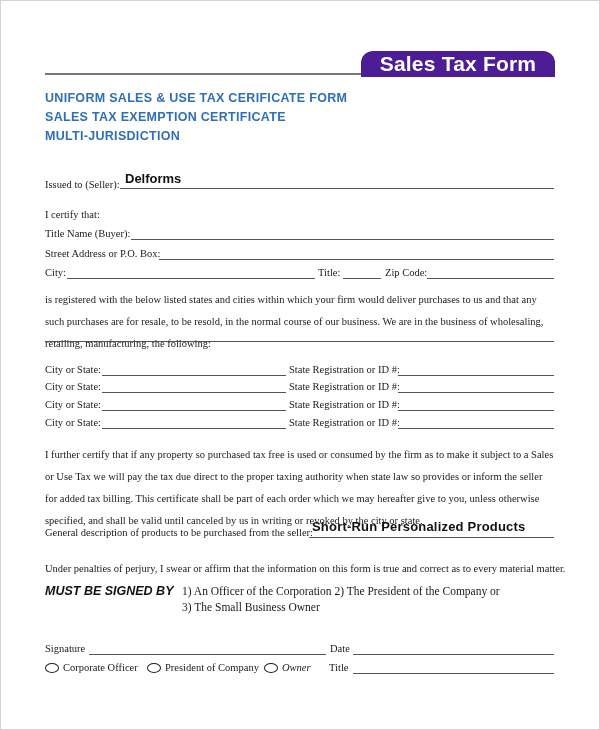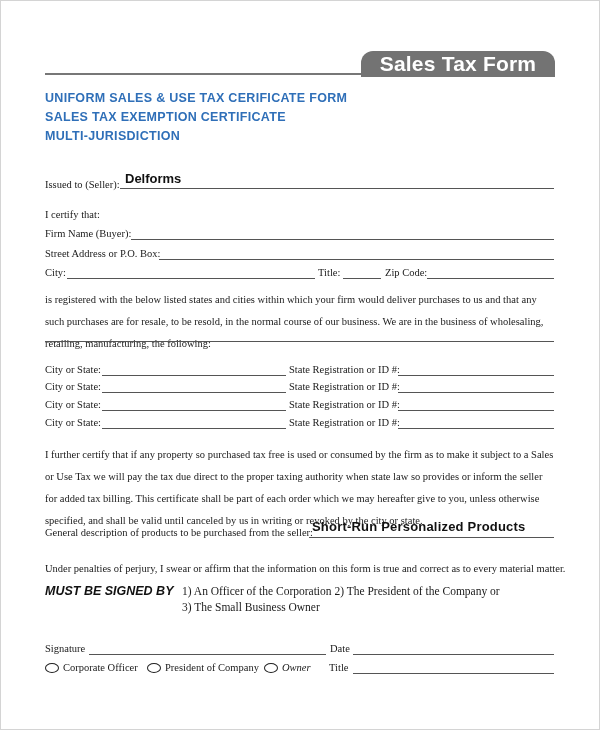--- a/index.html
+++ b/index.html
@@ -3,21 +3,21 @@
 <meta charset="utf-8">
 <style>
   html, body { margin:0; padding:0; background:#ffffff; }
   body { width:600px; height:730px; position:relative; overflow:hidden; }
   .page { position:absolute; left:0; top:0; width:598px; height:728px; border:1px solid #d4d4d4; background:#fff; }
   .serif { font-family:"Liberation Serif", "DejaVu Serif", serif; color:#1a1a1a; font-size:10.5px; }
   .sans-b { font-family:"Liberation Sans", "DejaVu Sans", sans-serif; font-weight:bold;font-style:italic; }
   .abs { position:absolute; white-space:nowrap; }
   .rule { position:absolute; height:0; border-bottom:1px solid #555; }
   .header-rule { position:absolute; left:44px; top:72px; width:318px; border-bottom:2px solid #777; }
-  .title-badge { position:absolute; left:360px; top:50px; width:194px; height:26px; background:#737373; color:#fff;
+  .title-badge { position:absolute; left:360px; top:50px; width:194px; height:26px; background:#4c1d95; color:#fff;
     border-radius:12px 12px 0 0; font-family:"Liberation Sans", sans-serif; font-weight:bold; font-size:21px;
     line-height:26px; text-align:center; letter-spacing:0.2px; }
   .blue-head { position:absolute; left:44px; font-family:"Liberation Sans", sans-serif; font-weight:bold; color:#2f6fb8; font-size:12.5px; letter-spacing:0.3px; white-space:nowrap; }
   .para { position:absolute; left:44px; width:512px; line-height:22px; white-space:normal; }
   .fillin { position:absolute; font-family:"Liberation Sans", sans-serif; font-weight:bold; color:#111; white-space:nowrap; }
   .radio { display:inline-block; width:12px; height:8px; border:1px solid #222; border-radius:50%; vertical-align:middle; margin-right:4px; position:relative; top:-1px; }
   .opt { position:absolute; white-space:nowrap; }
 </style>
 </head>
 <body>
@@ -29,21 +29,21 @@
 
   <div class="blue-head" style="top:90px;">UNIFORM SALES &amp; USE TAX CERIFICATE FORM</div>
   <div class="blue-head" style="top:128px;">MULTI-JURISDICTION</div>
   <div class="blue-head" style="top:109px;">SALES TAX EXEMPTION CERTIFICATE</div>
 
   <div class="abs serif" style="left:44px; top:178px;">Issued to (Seller):</div>
   <div class="fillin" style="left:124px; top:170px; font-size:13px;">Delforms</div>
   <div class="rule" style="left:119px; top:187px; width:434px;"></div>
 
   <div class="abs serif" style="left:44px; top:208px;">I certify that:</div>
-  <div class="abs serif" style="left:44px; top:227px;">Firm Name (Buyer):</div>
+  <div class="abs serif" style="left:44px; top:227px;">Title Name (Buyer):</div>
   <div class="rule" style="left:130px; top:238px; width:423px;"></div>
 
   <div class="abs serif" style="left:44px; top:247px;">Street Address or P.O. Box:</div>
   <div class="rule" style="left:158px; top:258px; width:395px;"></div>
 
   <div class="abs serif" style="left:44px; top:266px;">City:</div>
   <div class="rule" style="left:66px; top:277px; width:248px;"></div>
   <div class="abs serif" style="left:317px; top:266px;">Title:</div>
   <div class="rule" style="left:342px; top:277px; width:38px;"></div>
   <div class="abs serif" style="left:384px; top:266px;">Zip Code:</div>

